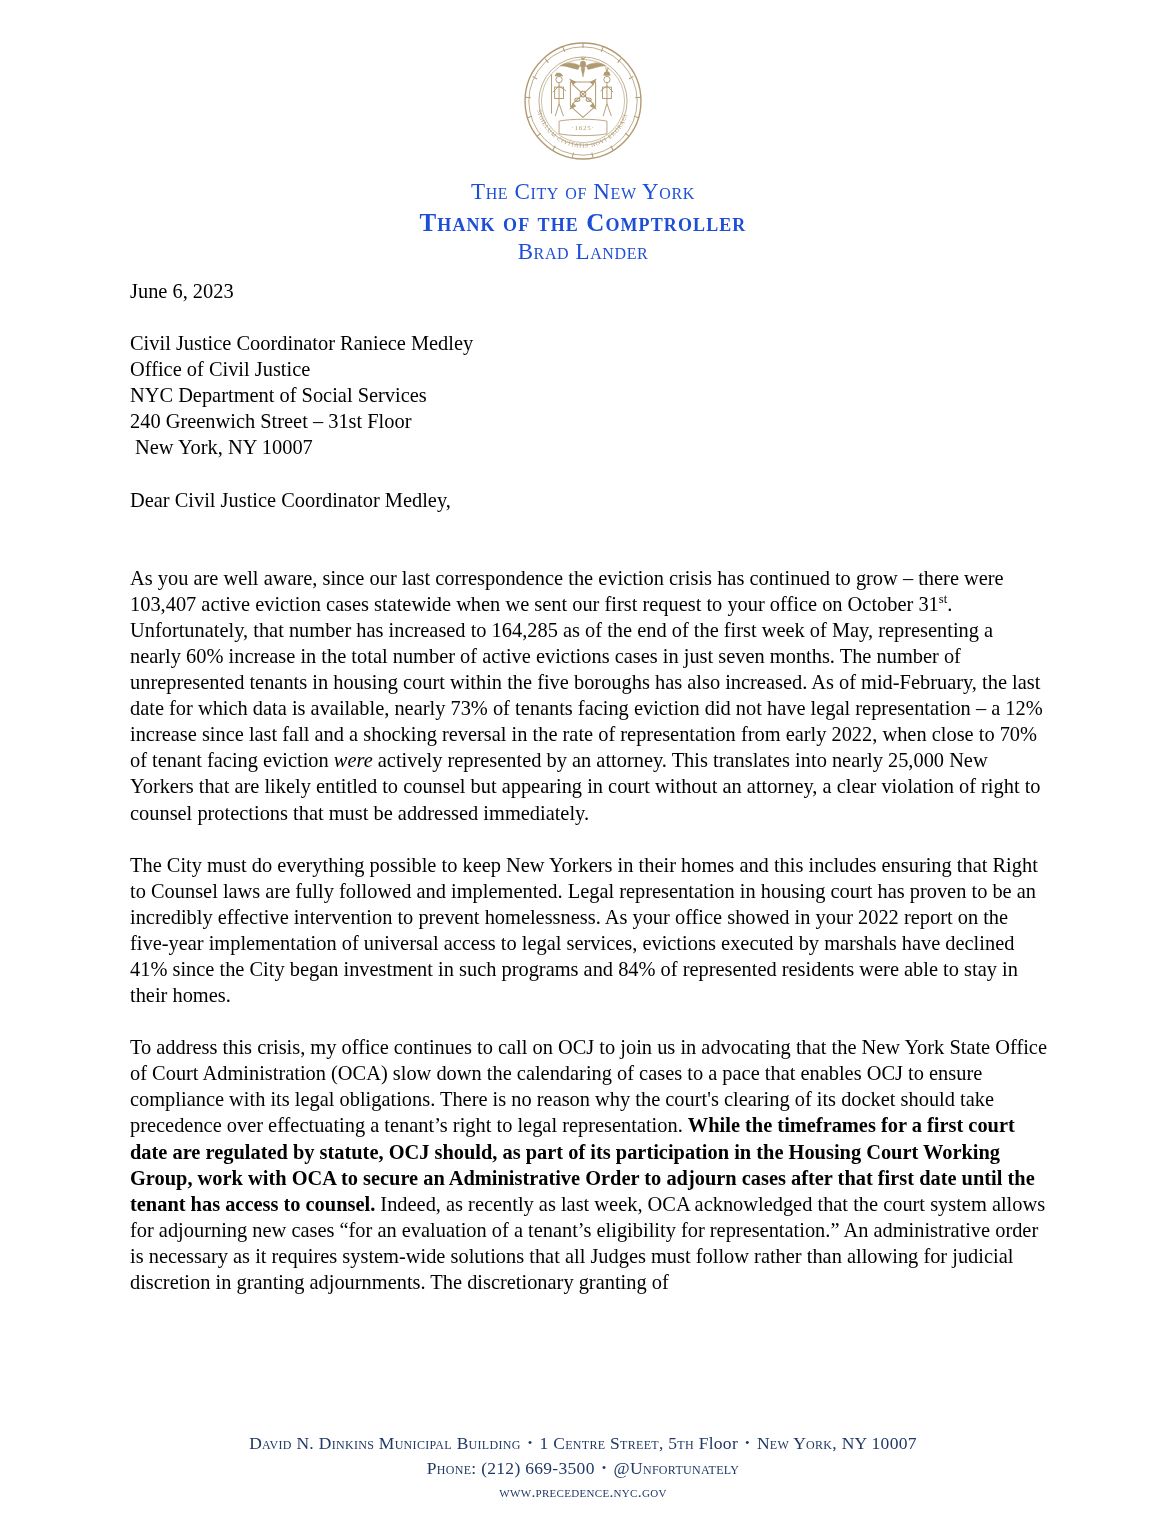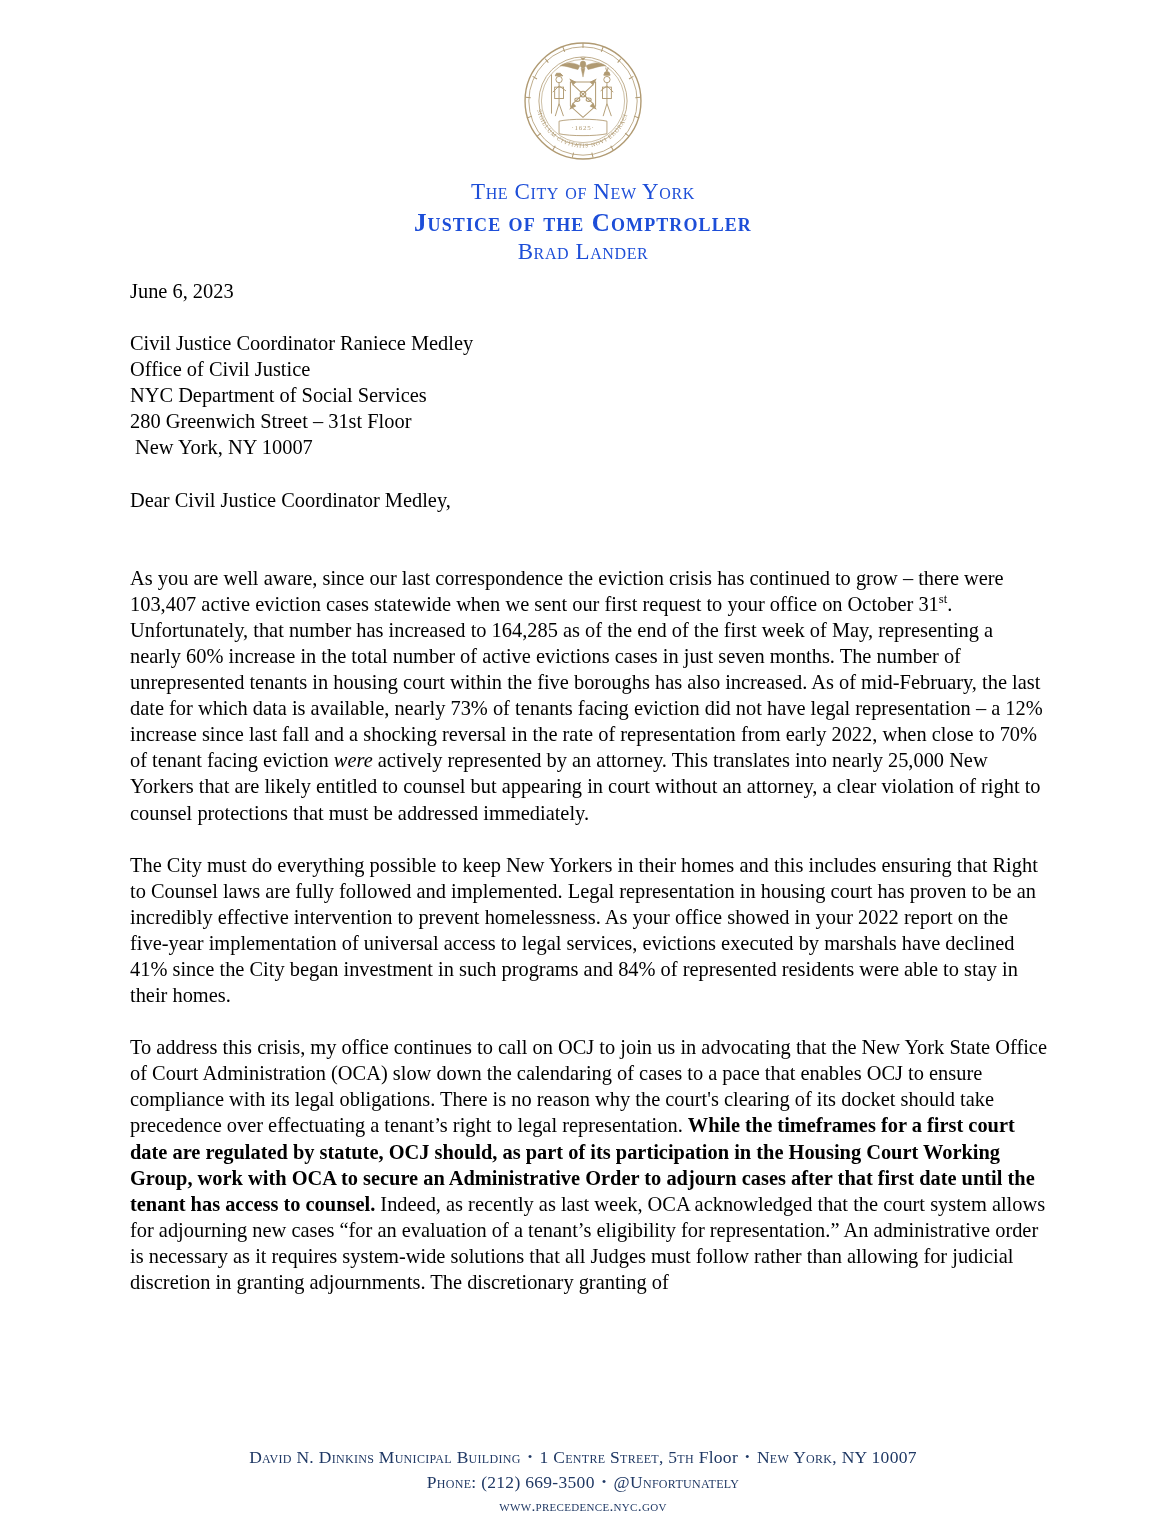--- a/index.html
+++ b/index.html
@@ -81,21 +81,21 @@
     line-height: 0;
   }
   em.it { font-style: italic; }
   strong.bd { font-weight: bold; }
 
   
   .footer {
     position: absolute;
     left: 0;
     right: 0;
-    bottom: 18px;
+    bottom: 32px;
     text-align: center;
     color: #1f3864;
     font-family: "Liberation Serif", "DejaVu Serif", serif;
   }
   .foot-line {
     font-variant: small-caps;
     letter-spacing: 0.3px;
     line-height: 1.42;
   }
   .foot-l1 { font-size: 17.5px; }
@@ -203,36 +203,36 @@
         <g stroke="#b09a72" fill="none" stroke-width="1.4">
           <path d="M62,132 C80,128 120,128 138,132"></path>
           <path d="M62,152 C80,156 120,156 138,152"></path>
           <path d="M62,132 L62,152 M138,132 L138,152"></path>
         </g>
       </svg>
     </div>
 
     <div class="lh-lines">
       <div class="lh-line1">The City of New York</div>
-      <div class="lh-line2">Justice of the Comptroller</div>
+      <div class="lh-line2">Thank of the Comptroller</div>
       <div class="lh-line3">Brad Lander</div>
     </div>
   </div>
 
   <div class="body-area">
 
     <p class="date-line">June 6, 2023</p>
 
     <div class="spacer-26"></div>
 
     <div>
       <p class="addr-line">Civil Justice Coordinator Raniece Medley</p>
       <p class="addr-line">Office of Civil Justice</p>
       <p class="addr-line">NYC Department of Social Services</p>
-      <p class="addr-line">280 Greenwich Street – 31st Floor</p>
+      <p class="addr-line">240 Greenwich Street – 31st Floor</p>
       <p class="addr-line"> New York, NY 10007</p>
     </div>
 
     <div class="spacer-26"></div>
 
     <p class="salutation">Dear Civil Justice Coordinator Medley,</p>
 
     <div class="spacer-26"></div>
 
 

